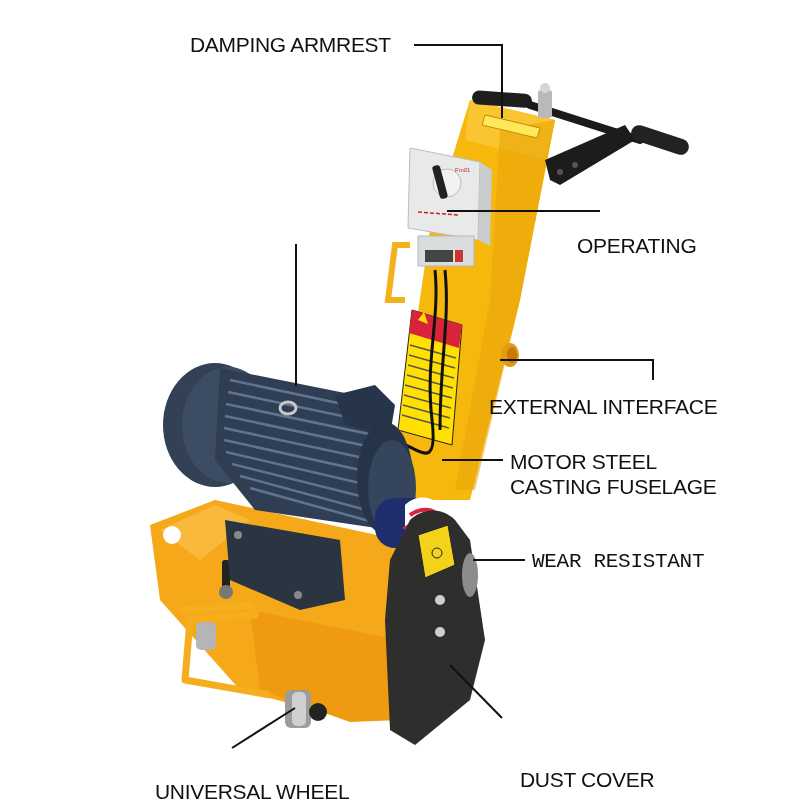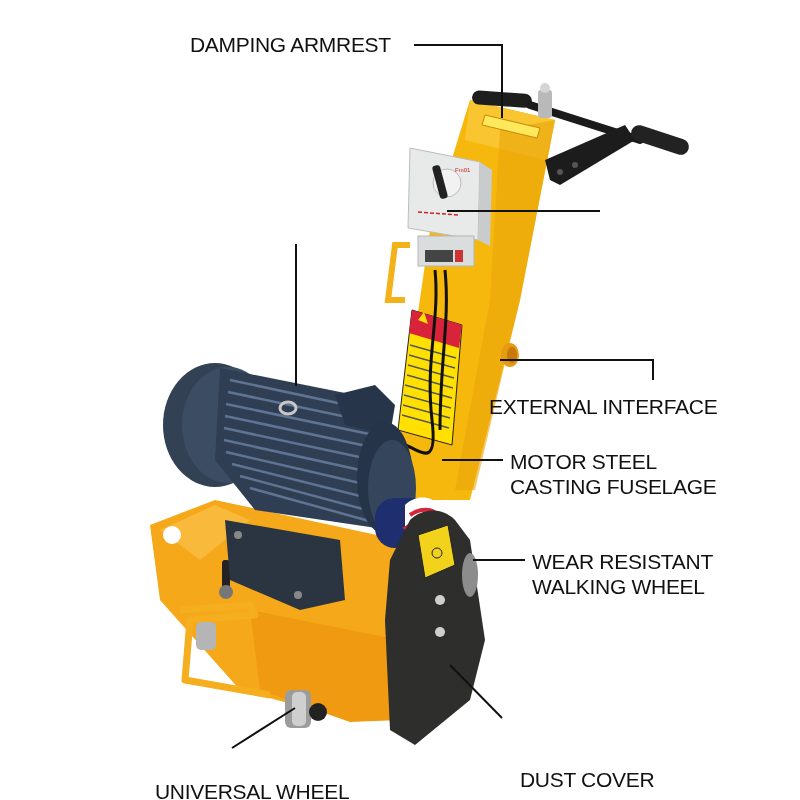--- a/index.html
+++ b/index.html
@@ -150,34 +150,34 @@
       <line x1="232" y1="748" x2="295" y2="708"></line>
     </g>
   </svg>
 
   <div class="label" style="left:190px; top:32px;">
     <div>DAMPING ARMREST</div>
   </div>
 
 
   <div class="label" style="left:577px; top:233px;">
+    <div>OPERATING</div>
   </div>
 
   <div class="label" style="left:489px; top:394px;">
     <div>EXTERNAL INTERFACE</div>
   </div>
 
   <div class="label" style="left:510px; top:449px;">
     <div>MOTOR STEEL</div>
     <div>CASTING FUSELAGE</div>
   </div>
 
-  <div class="label" style="left:532px; top:549px;">
+  <div class="label" style="left:532px; top:549px;font-family:Liberation Mono, monospace;">
     <div>WEAR RESISTANT</div>
-    <div>WALKING WHEEL</div>
   </div>
 
   <div class="label" style="left:520px; top:719px;margin-top:48px;">
     <div>DUST COVER</div>
   </div>
 
   <div class="label" style="left:155px; top:755px;margin-top:24px;">
     <div>UNIVERSAL WHEEL</div>
   </div>
 

